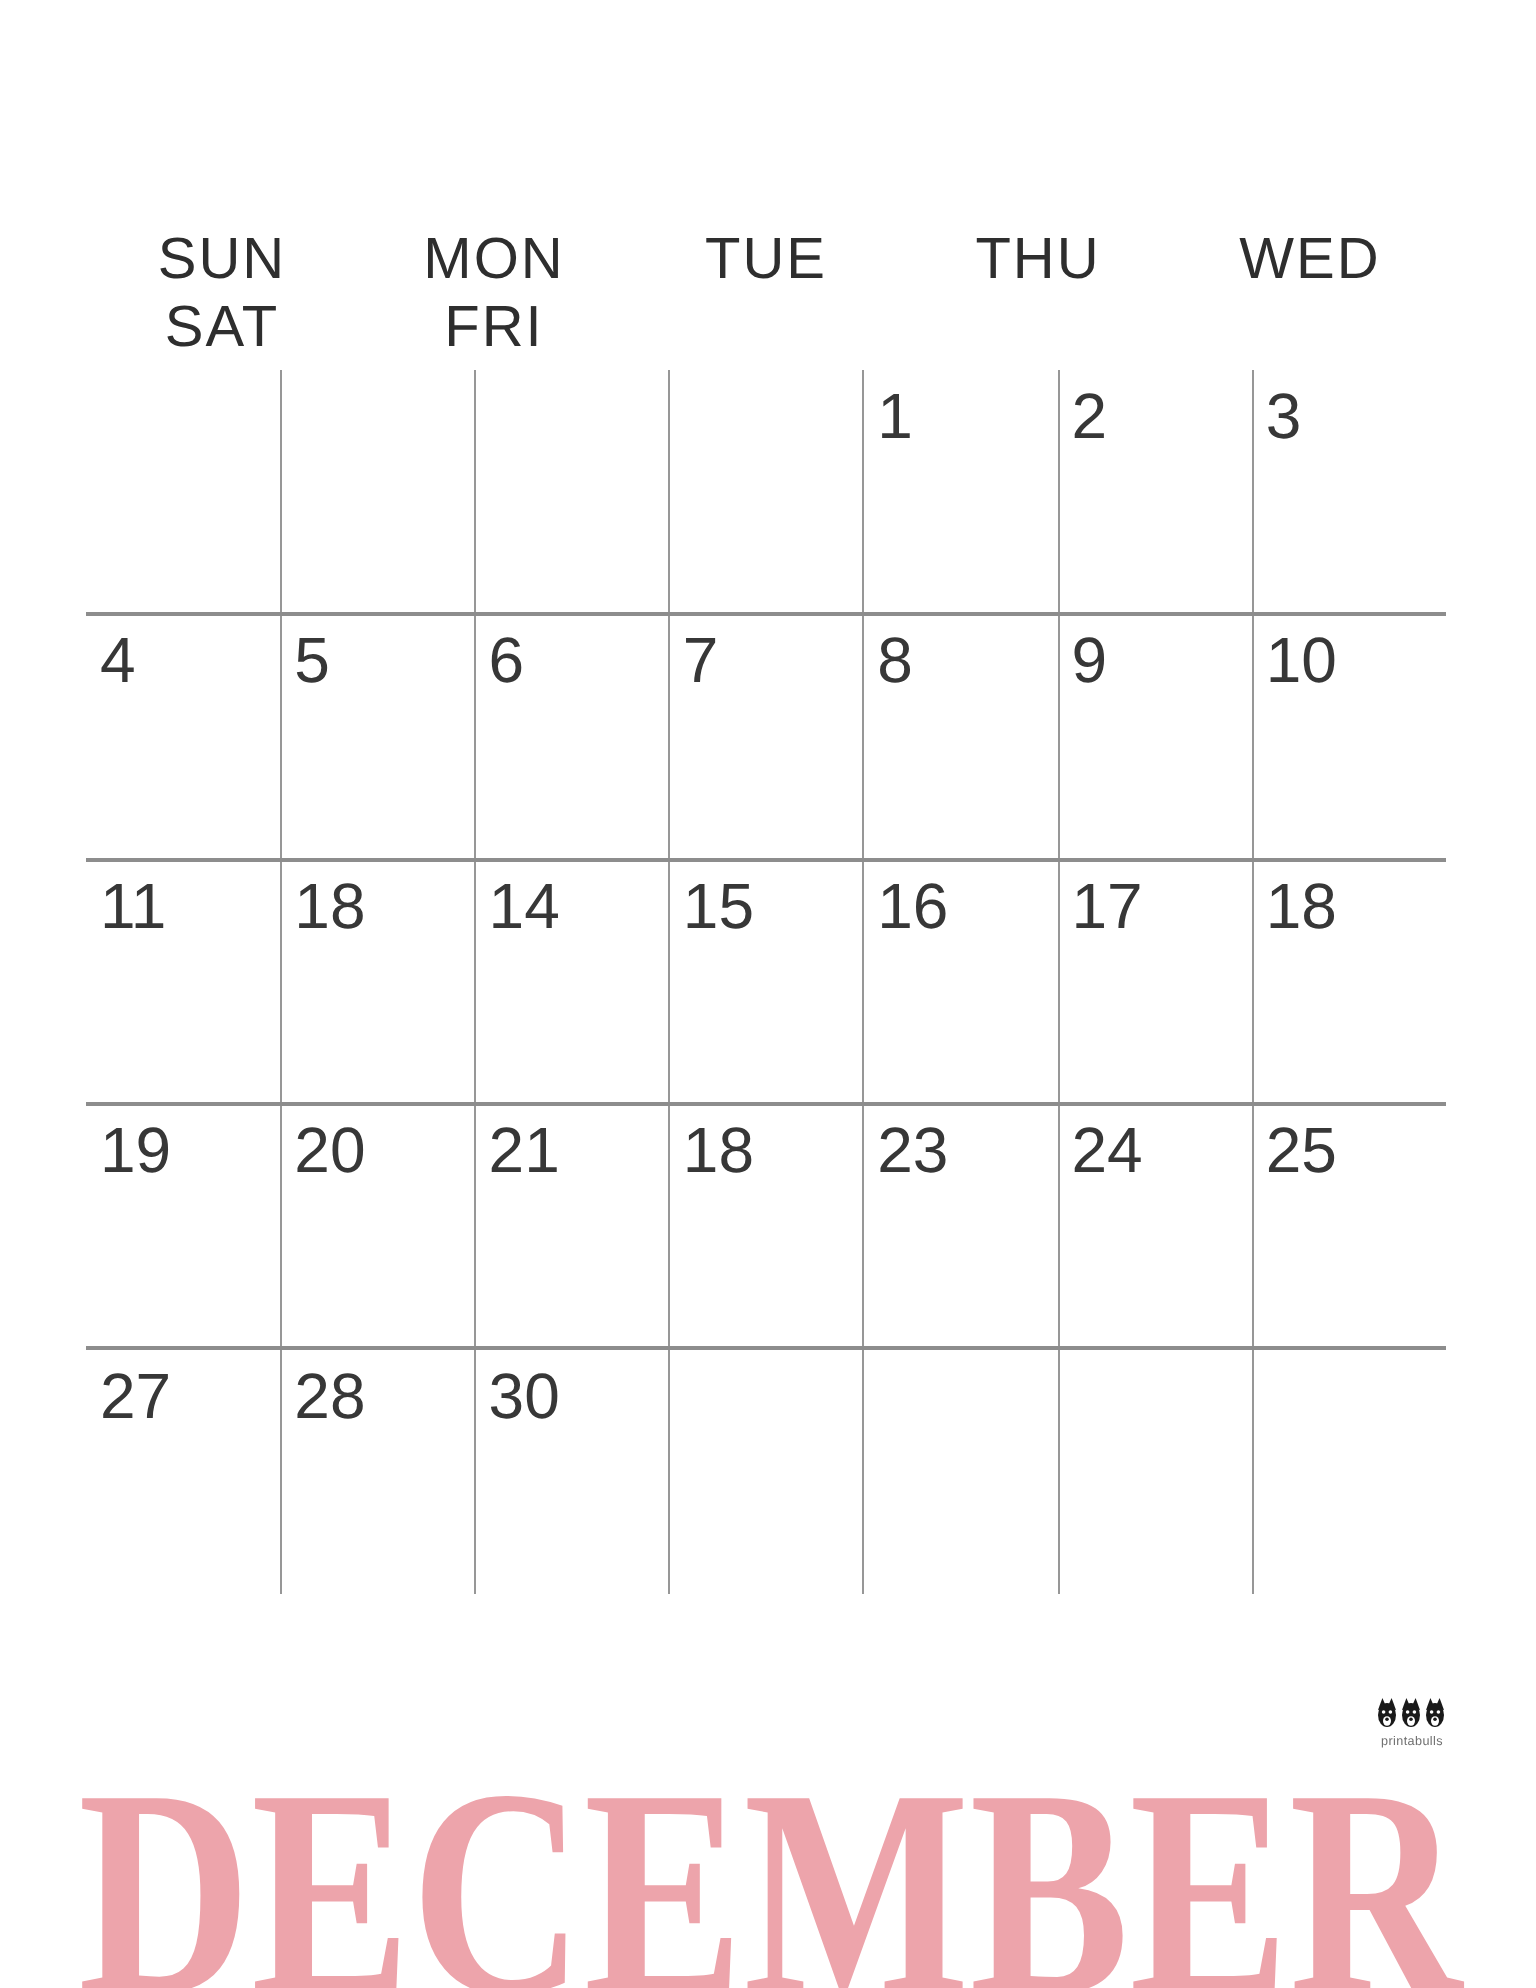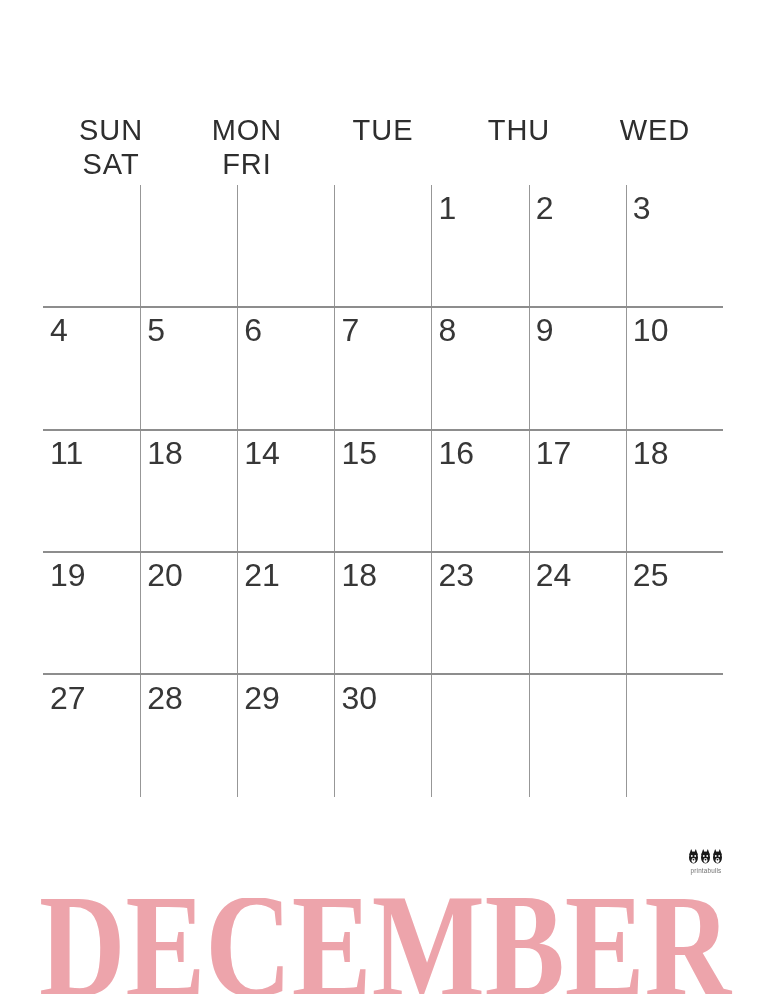--- a/index.html
+++ b/index.html
@@ -113,21 +113,20 @@
     <div class="cell">18</div>
     <div class="cell">19</div>
     <div class="cell">20</div>
     <div class="cell">21</div>
     <div class="cell">18</div>
     <div class="cell">23</div>
     <div class="cell">24</div>
     <div class="cell">25</div>
     <div class="cell">27</div>
     <div class="cell">28</div>
-    <div class="cell">29</div>
     <div class="cell">30</div>
   </div>
 
   <div class="vline v1"></div>
   <div class="vline v2"></div>
   <div class="vline v3"></div>
   <div class="vline v4"></div>
   <div class="vline v5"></div>
   <div class="vline v6"></div>
   <div class="hline h1"></div>

